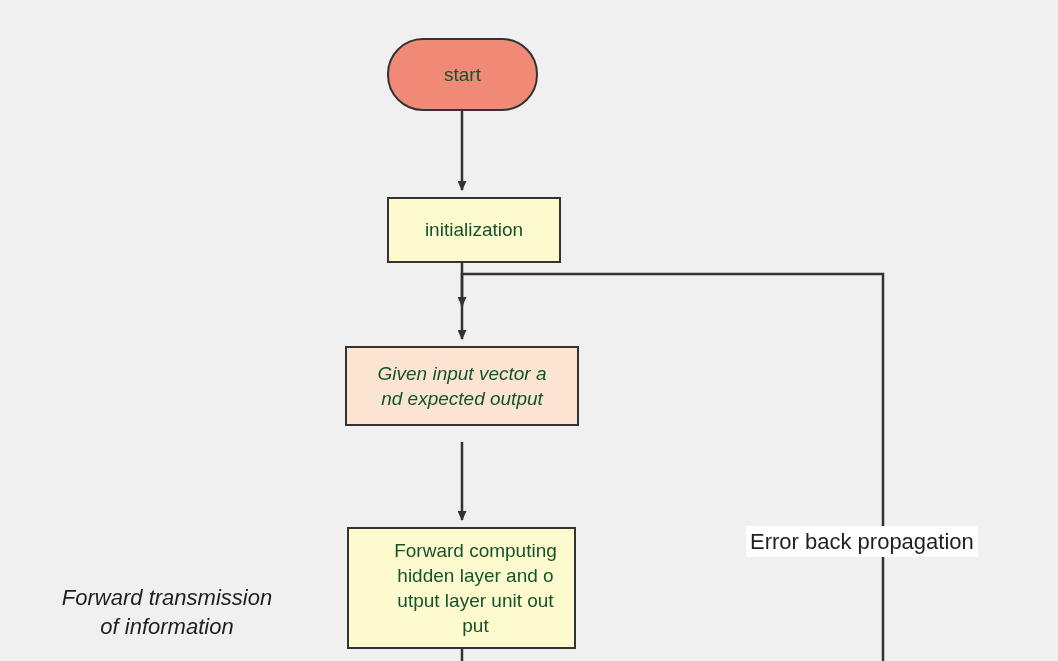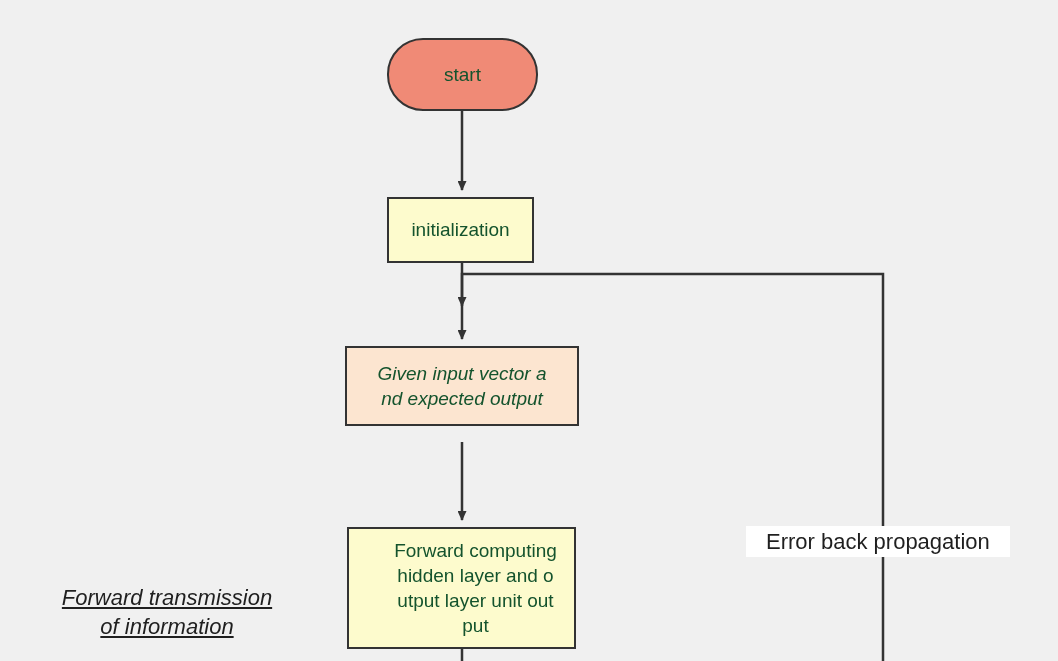--- a/index.html
+++ b/index.html
@@ -45,21 +45,21 @@
     top: 38px;
     width: 151px;
     height: 73px;
     background: #f08a76;
     border-radius: 36px;
     font-size: 19px;
   }
   .node-init {
     left: 387px;
     top: 197px;
-    width: 147px;
+    width: 174px;
     height: 66px;
     background: #fdfbcd;
     font-size: 19px;
   }
   .node-given {
     left: 345px;
     top: 346px;
     width: 234px;
     height: 80px;
     background: #fce5d0;
@@ -82,28 +82,27 @@
     white-space: pre-line;
     line-height: 1.34;
     z-index: 3;
   }
   .label-forward-transmission {
     left: 12px;
     top: 583px;
     width: 310px;
     font-size: 22px;
     font-style: italic;
-    text-decoration: underline;
   }
   .label-error-backprop {
     left: 746px;
     top: 526px;
     font-size: 22px;
     background: #ffffff;
-    padding: 1px 20px;
+    padding: 1px 4px;
     white-space: nowrap;
   }
 </style>
 </head>
 <body>
 
 <div id="canvas">
 
   <svg class="edges" viewBox="0 0 1058 661" xmlns="http://www.w3.org/2000/svg">
     <defs>

